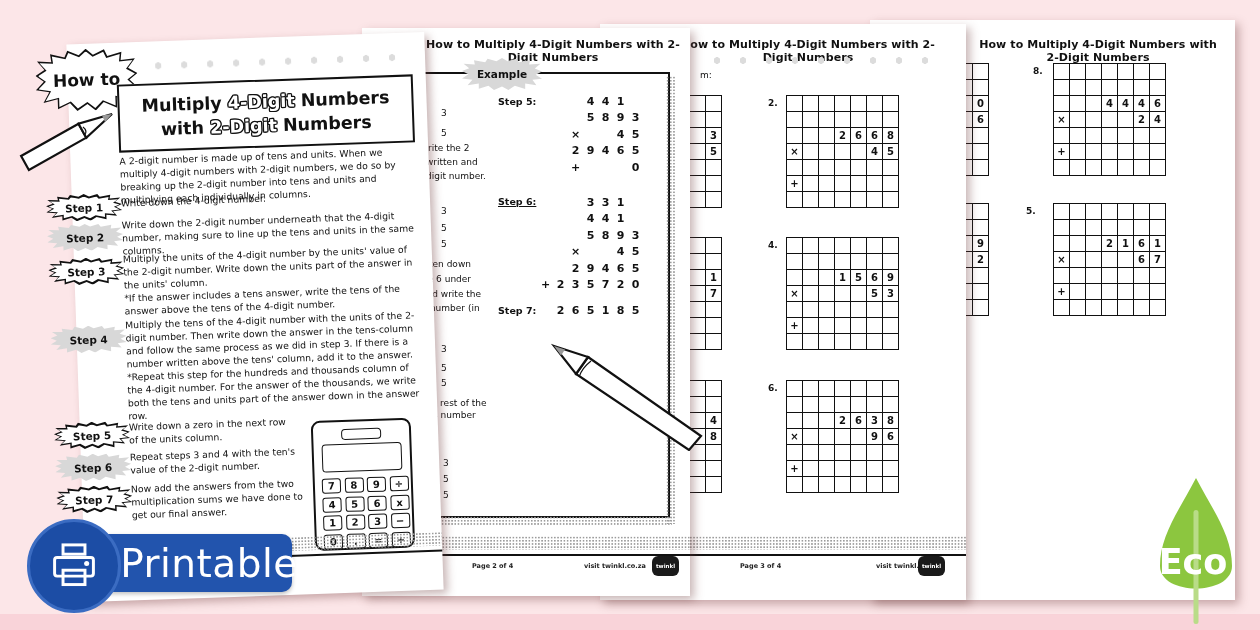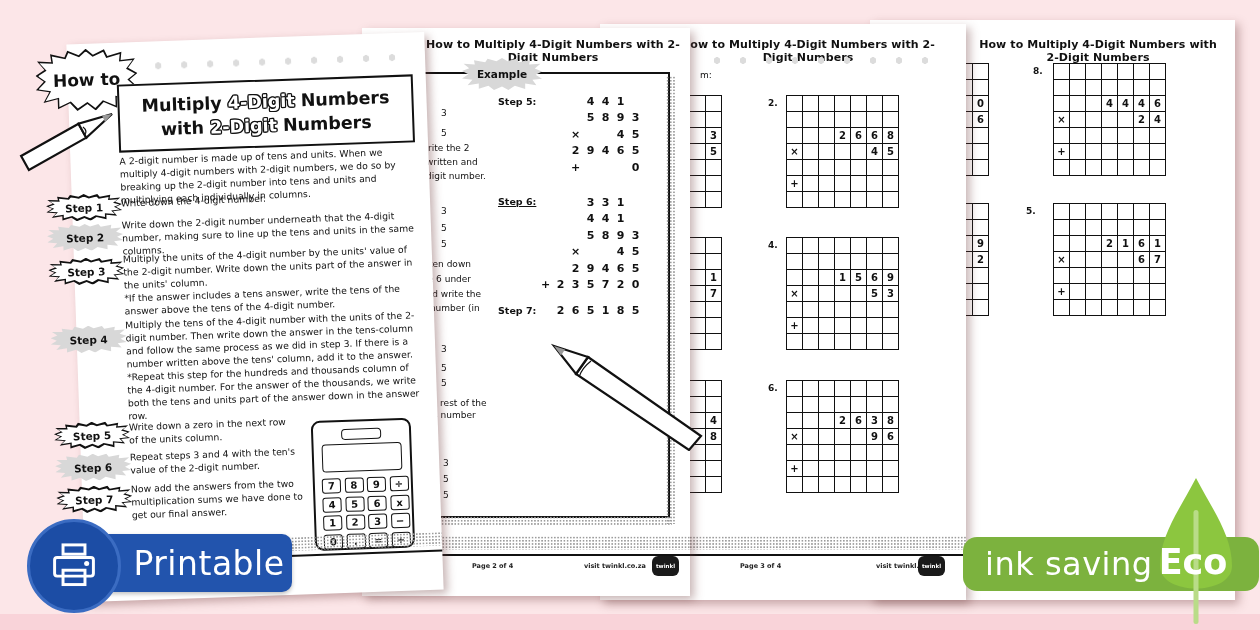--- a/index.html
+++ b/index.html
@@ -30,21 +30,21 @@
   .frag{position:absolute;font-size:9px;white-space:nowrap;}
   .calc{position:absolute;border:2.2px solid #111;border-radius:9px;background:#fff;}
   .calc .slot{position:absolute;left:28px;top:7px;width:38px;height:9px;border:1.6px solid #111;border-radius:4px;}
   .calc .screen{position:absolute;left:8px;top:22px;width:78px;height:26px;border:1.6px solid #111;border-radius:4px;}
   .keys-grid{position:absolute;left:7px;top:56px;display:grid;grid-template-columns:repeat(4,19px);grid-auto-rows:15px;gap:3.5px;font-size:10px;font-weight:bold;}
   .keys-grid .cell{border:1.6px solid #111;border-radius:3px;background:#fff;}
   .rule{position:absolute;border-top:2px solid #111;}
   .pg-footer{position:absolute;font-size:6.5px;font-weight:bold;color:#222;}
   .twinkl{position:absolute;width:27px;height:20px;background:#1a1a1a;border-radius:6px;color:#fff;display:flex;align-items:center;justify-content:center;font-size:5.5px;font-weight:bold;}
   .badge-rect{position:absolute;left:86px;top:534px;width:206px;height:58px;background:#2254ad;border-radius:10px;display:flex;align-items:center;justify-content:center;padding-left:40px;box-sizing:border-box;z-index:60;box-shadow:0 2px 4px rgba(0,0,0,.25);}
-  .badge-rect span{color:#fff;font-size:33px;letter-spacing:.5px;}
+  .badge-rect span{color:#fff;font-size:39px;letter-spacing:.5px;}
   .badge-circle{position:absolute;left:27px;top:519px;width:94px;height:94px;border-radius:50%;background:#1c4da5;border:3px solid #3b6cc2;box-sizing:border-box;display:flex;align-items:center;justify-content:center;z-index:61;}
   .eco-band{position:absolute;left:963px;top:537px;width:296px;height:54px;background:#7cb23e;border-radius:14px;z-index:60;display:flex;align-items:center;}
   .eco-band .ink{color:#fff;font-size:32px;margin-left:22px;letter-spacing:.5px;}
   .eco-leaf{position:absolute;left:1150px;top:474px;width:92px;height:152px;z-index:61;}
   .eco-word{position:absolute;left:1155px;top:542px;width:76px;text-align:center;color:#fff;font-size:35px;font-weight:bold;z-index:62;}
   .pencil{position:absolute;}
 </style>
 </head>
 <body>
 
@@ -826,22 +826,19 @@
   </div>
   <div class="badge-circle">
     <svg width="54" height="54" viewBox="0 0 64 64">
       <rect x="19" y="7" width="26" height="11" fill="none" stroke="#fff" stroke-width="3.5"></rect>
       <rect x="9" y="22" width="46" height="22" rx="3" fill="none" stroke="#fff" stroke-width="3.5"></rect>
       <circle cx="47" cy="29" r="3" fill="#fff"></circle>
       <rect x="19" y="37" width="26" height="17" fill="none" stroke="#fff" stroke-width="3.5"></rect>
     </svg>
   </div>
 
-  <div class="eco-band">
-    <span class="ink">ink saving</span>
-  </div>
   <svg class="eco-leaf" viewBox="0 0 92 152">
     <path d="M46 4 C 28 38, 10 62, 10 92 C 10 122, 82 122, 82 92 C 82 62, 64 38, 46 4 Z" fill="#8cc63f"></path>
     <rect x="43.5" y="36" width="5" height="114" rx="2.5" fill="#b9dc88"></rect>
   </svg>
   <div class="eco-word">Eco</div>
 
 </div>
 
 </body></html>

